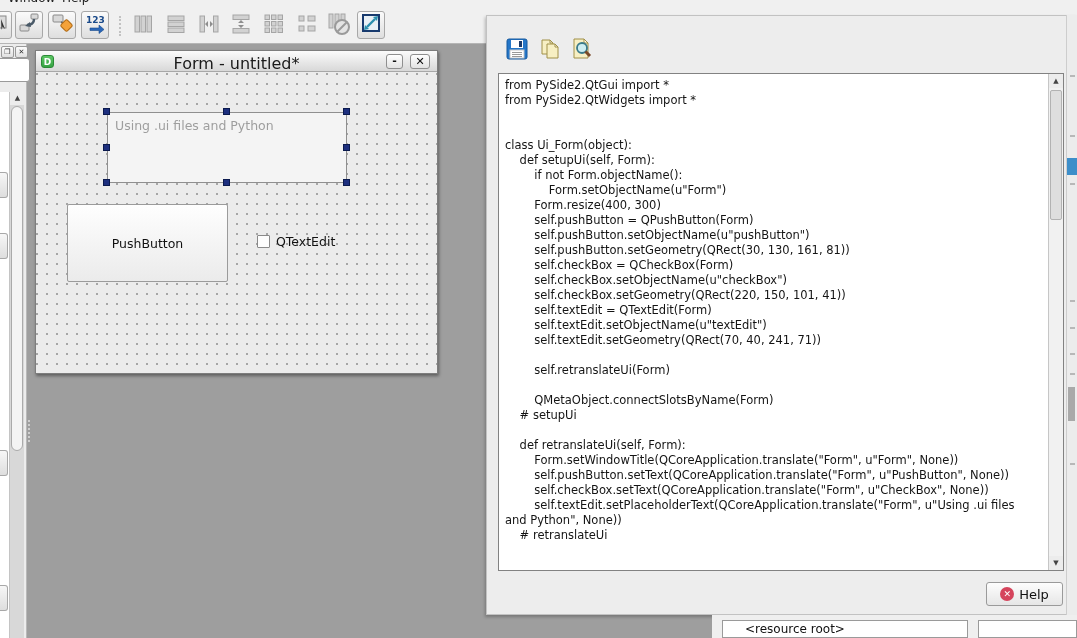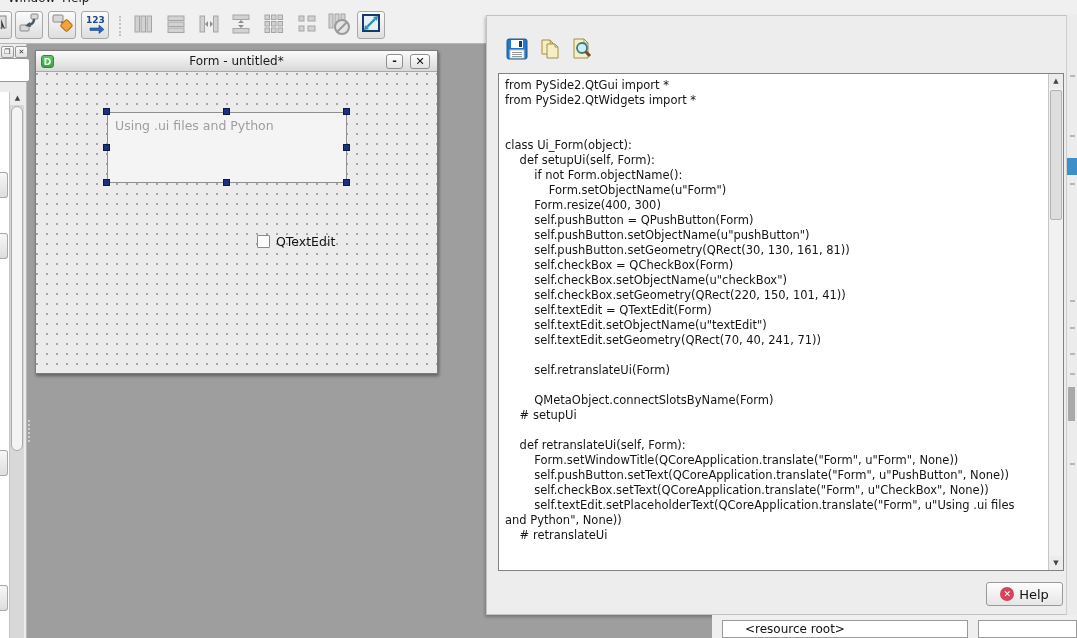--- a/index.html
+++ b/index.html
@@ -32,21 +32,21 @@
   #wb-scroll { position:absolute; left:9px; top:48px; width:15px; height:546px; background:#d8d8d8; border-left:1px solid #c4c4c4; }
   #wb-up { position:absolute; left:0; top:0; width:15px; height:13px; background:#ececec; color:#444; font-size:7px; text-align:center; line-height:13px; }
   #wb-thumb { position:absolute; left:1px; top:14px; width:12px; height:345px; background:#f4f4f4; border:1px solid #aaaaaa; border-radius:6px; }
 
   
   #formwin { position:absolute; left:35px; top:50px; width:403px; height:324px; background:#ececec;
              border:1px solid #7d7d7d; box-shadow:1px 2px 3px rgba(0,0,0,.4); z-index:2; }
   #formwin-titlebar { position:relative; height:21px; background:linear-gradient(#fbfbfb,#d8d8d8); border-bottom:1px solid #a8a8a8; }
   #formwin-icon { position:absolute; left:5px; top:4px; width:13px; height:13px; background:linear-gradient(#5cc764,#37a344);
                   border:1px solid #2c8a37; border-radius:3px; color:#fff; font-size:9px; font-weight:bold; text-align:center; line-height:12px; }
-  #formwin-title { position:absolute; left:0; right:0; top:3px; text-align:center; font-size:12px; color:#1a1a1a; }
+  #formwin-title { position:absolute; left:0; right:0; top:3px; text-align:center; font-size:16px; color:#1a1a1a; }
   .win-btn { position:absolute; top:3px; height:15px; border:1px solid #8f8f8f; border-radius:3px;
              background:linear-gradient(#ffffff,#e2e2e2); text-align:center; color:#111; }
   #formwin-min { right:34px; width:17px; font-size:11px; font-weight:bold; line-height:12px; }
   #formwin-close { right:7px; width:20px; font-size:11px; font-weight:900; line-height:14px; }
   #canvas { position:absolute; left:0; top:21px; width:401px; height:301px; background-color:#ececec;
             background-image:radial-gradient(circle,#a6a6a6 1px,transparent 1.3px); background-size:10px 10px; background-position:6px 7px; }
 
   #textedit { position:absolute; left:71px; top:40px; width:240px; height:71px; background:#f4f4f4; border:1px solid #8f8f8f; }
   #textedit-placeholder { position:absolute; left:7px; top:5px; font-size:12.5px; color:#9e9e9e; }
   .handle { position:absolute; width:7px; height:7px; background:#1d2f7e; border:1px solid #0b1a4e; }
@@ -265,20 +265,21 @@
     </div>
     <div class="handle" style="left:67px;top:36px"></div>
     <div class="handle" style="left:187px;top:36px"></div>
     <div class="handle" style="left:307px;top:36px"></div>
     <div class="handle" style="left:67px;top:72px"></div>
     <div class="handle" style="left:307px;top:72px"></div>
     <div class="handle" style="left:67px;top:107px"></div>
     <div class="handle" style="left:187px;top:107px"></div>
     <div class="handle" style="left:307px;top:107px"></div>
 
+    <div id="pushbutton">PushButton</div>
 
     <div id="checkbox">
       <div id="checkbox-indicator"></div>
       <div id="checkbox-label">QTextEdit</div>
     </div>
   </div>
 </div>
 
 <div id="codedlg">
   <div class="dlg-icon" style="left:18px">

